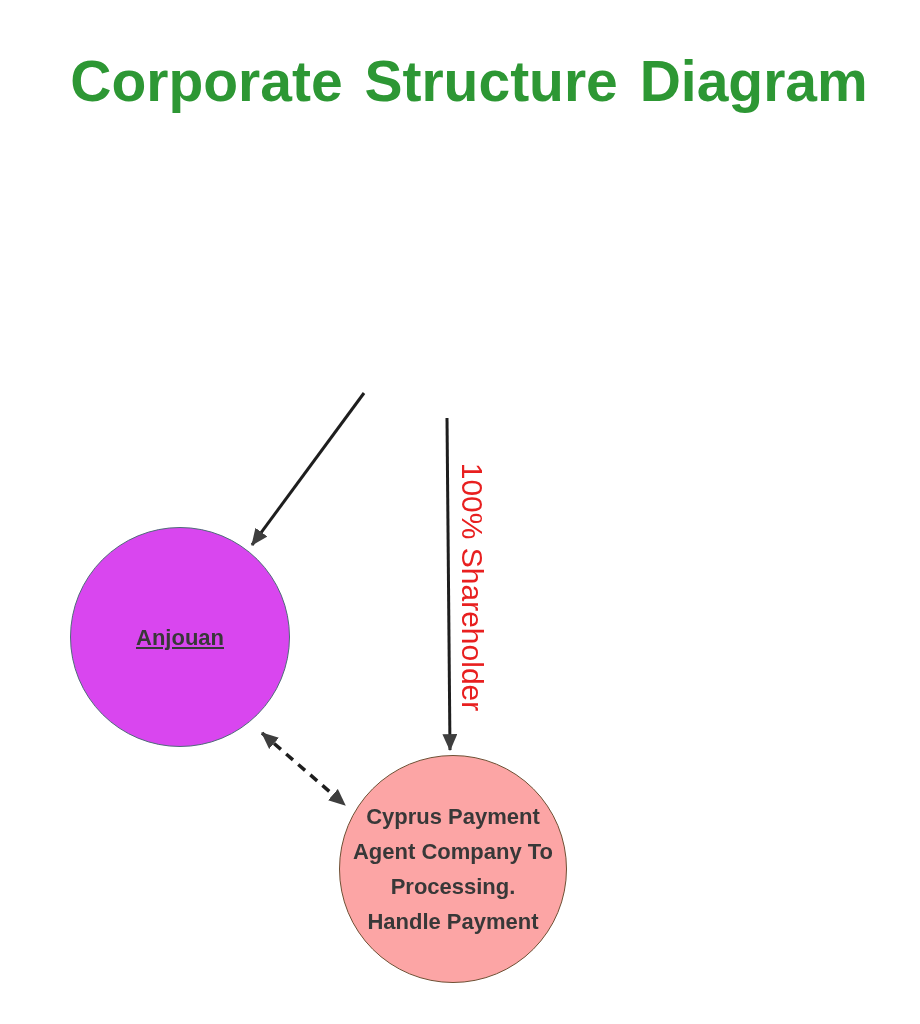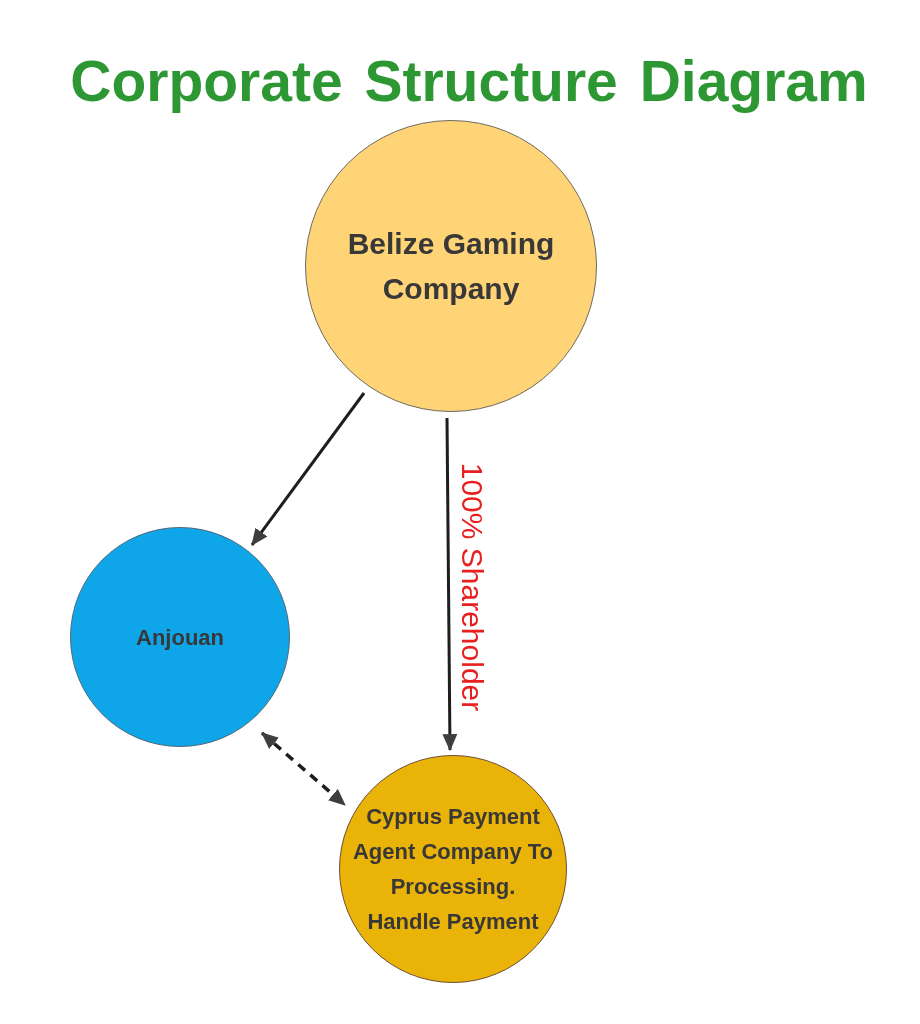--- a/index.html
+++ b/index.html
@@ -58,31 +58,32 @@
     height: 292px;
     background: #ffd477;
     font-size: 30px;
     line-height: 45px;
   }
   .node-anjouan {
     left: 70px;
     top: 527px;
     width: 220px;
     height: 220px;
-    background: #0ea5e9;
+    background: #d946ef;
     border-color: #4f6b7a;
     font-size: 22px;
     line-height: 29px;
+    text-decoration: underline;
   }
   .node-cyprus {
     left: 339px;
     top: 755px;
     width: 228px;
     height: 228px;
-    background: #eab308;
+    background: #fca5a5;
     border-color: #6e5034;
     font-size: 22px;
     line-height: 35px;
   }
   .edge-label-shareholder {
     position: absolute;
     left: 317px;
     top: 567px;
     width: 310px;
     height: 40px;
@@ -109,26 +110,20 @@
       </marker>
     </defs>
 
     <line x1="364" y1="393" x2="252" y2="545" stroke="#1e1e1e" stroke-width="3" marker-end="url(#arrowhead)"></line>
 
     <line x1="447" y1="418" x2="450" y2="750" stroke="#1e1e1e" stroke-width="3" marker-end="url(#arrowhead)"></line>
 
     <line x1="262" y1="733" x2="345" y2="805" stroke="#1e1e1e" stroke-width="3.5" stroke-dasharray="9 7" marker-start="url(#arrowhead)" marker-end="url(#arrowhead)"></line>
   </svg>
 
-  <div class="node node-belize">
-    <div>
-      <span class="node-line">Belize Gaming</span>
-      <span class="node-line">Company</span>
-    </div>
-  </div>
 
   <div class="node node-anjouan">
     <div>
       <span class="node-line">Anjouan</span>
     </div>
   </div>
 
   <div class="node node-cyprus">
     <div>
       <span class="node-line">Cyprus Payment</span>

